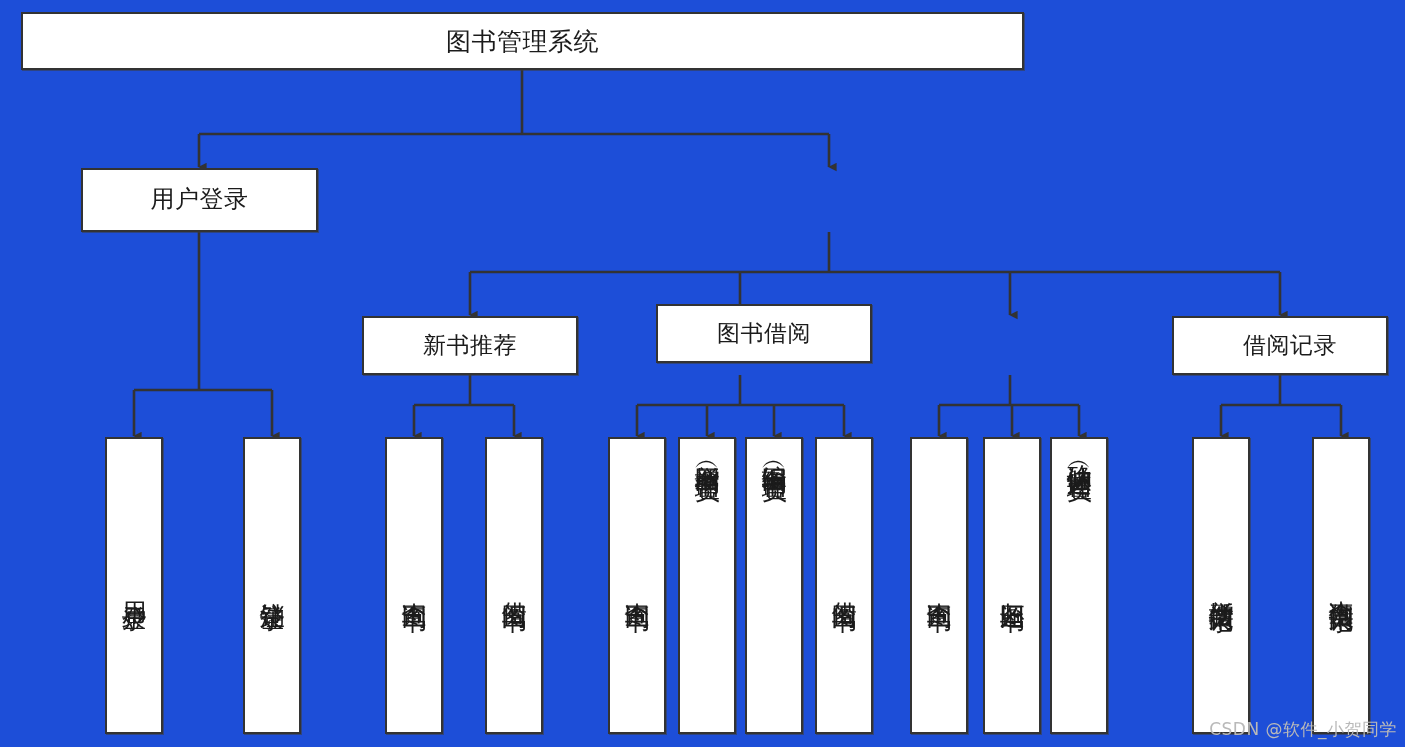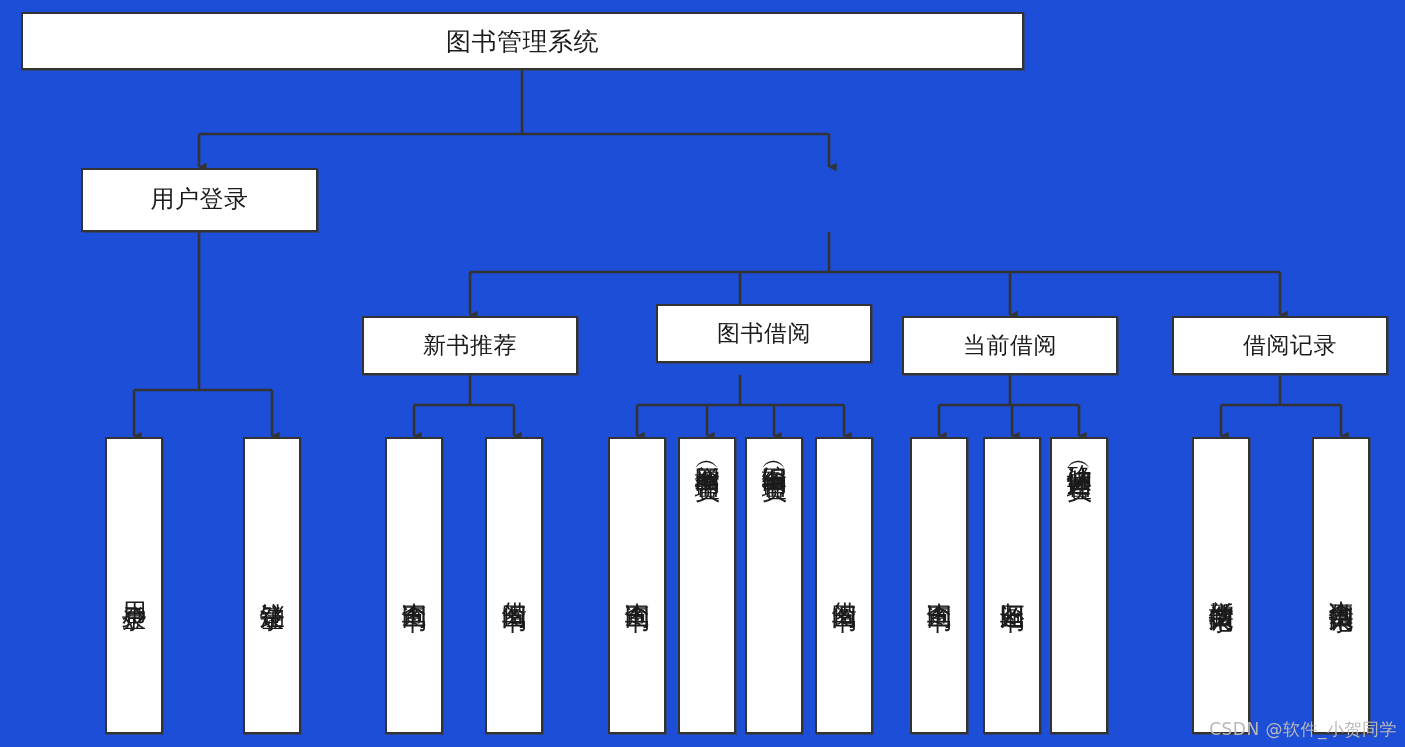--- a/index.html
+++ b/index.html
@@ -135,23 +135,20 @@
 
 
   <div class="node-box level-2" style="left:362px;top:316px;width:216px;height:59px;">
     <span class="node-label">新书推荐</span>
   </div>
 
   <div class="node-box level-2" style="left:632px;top:304px;width:216px;height:59px;margin-left:24px;">
     <span class="node-label">图书借阅</span>
   </div>
 
-  <div class="node-box level-2" style="left:902px;top:316px;width:216px;height:59px;">
-    <span class="node-label">当前借阅</span>
-  </div>
 
   <div class="node-box level-2" style="left:1172px;top:316px;width:216px;height:59px;padding-left:20px;">
     <span class="node-label">借阅记录</span>
   </div>
 
   <div class="node-box level-3 vcenter" style="left:105px;top:437px;width:58px;height:297px;">
     <span class="node-label">用户登录</span>
   </div>
 
   <div class="node-box level-3 vcenter" style="left:243px;top:437px;width:58px;height:297px;">

